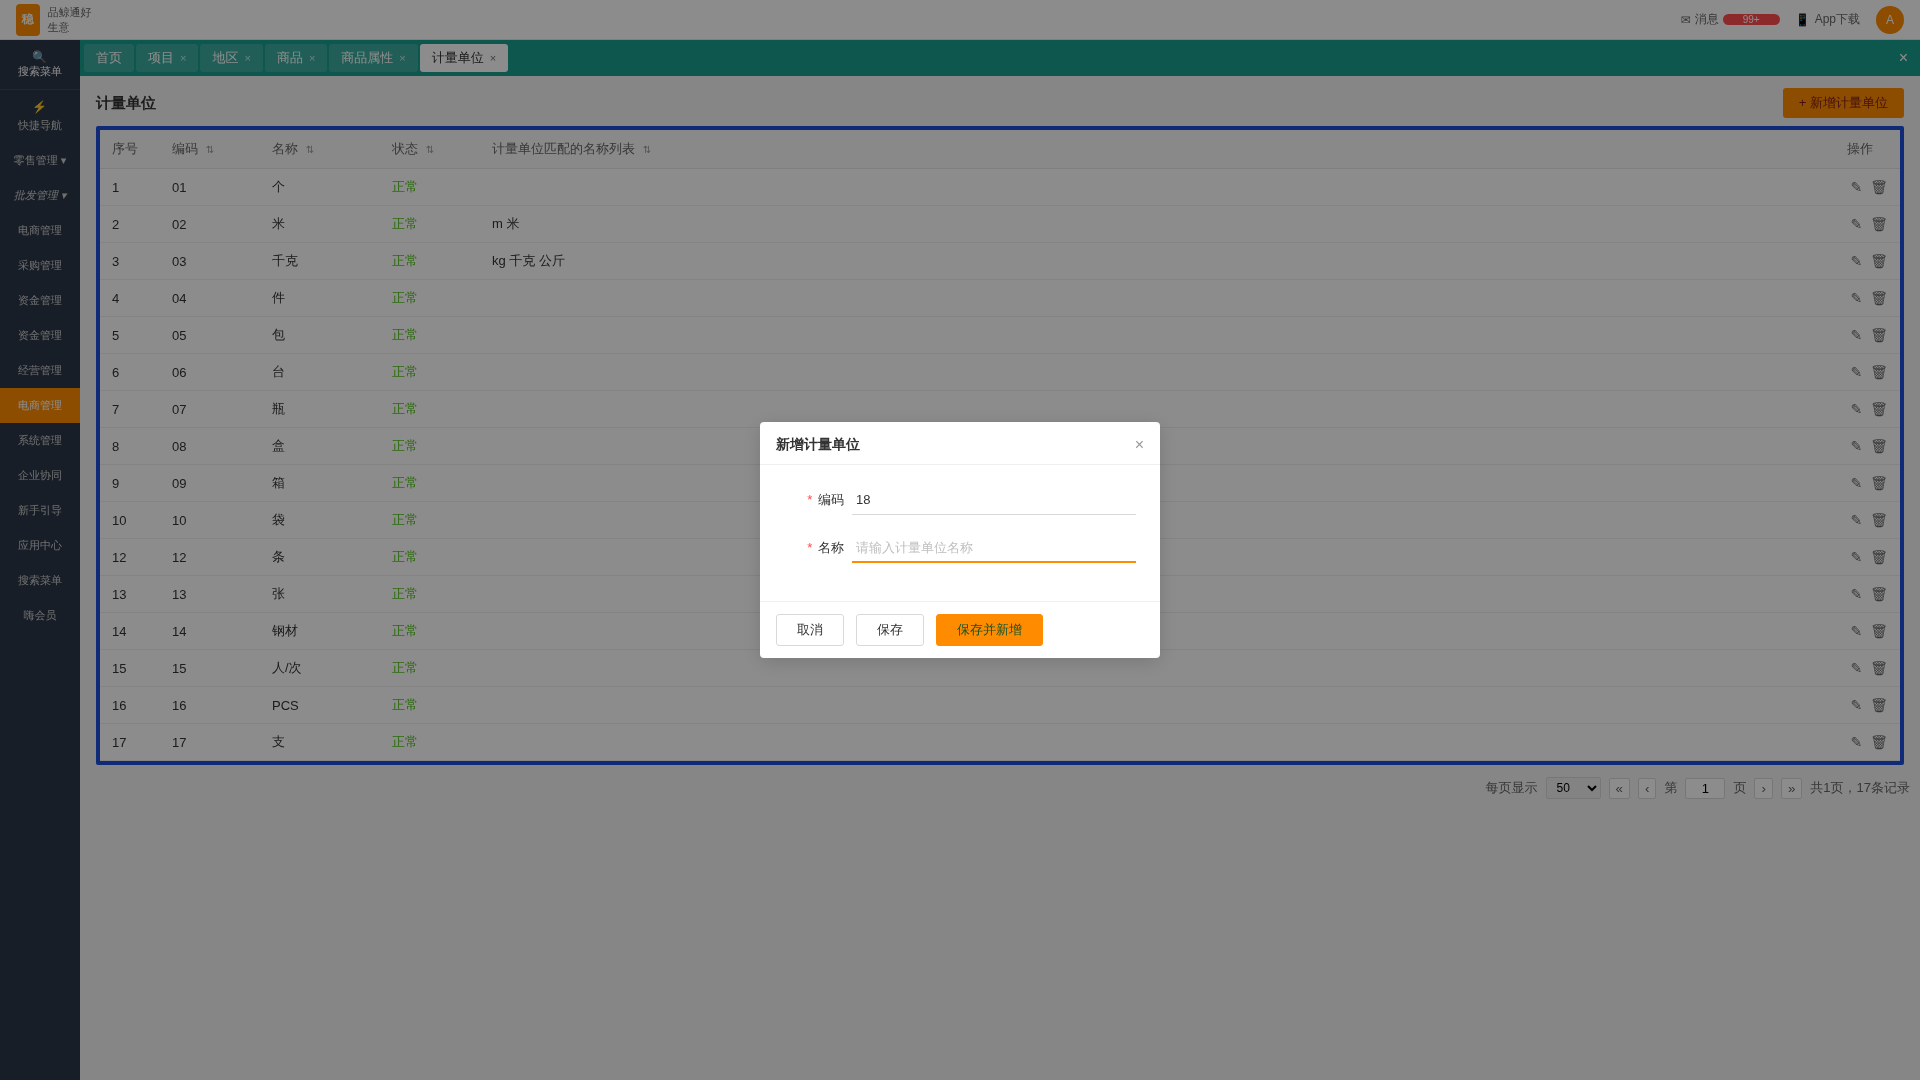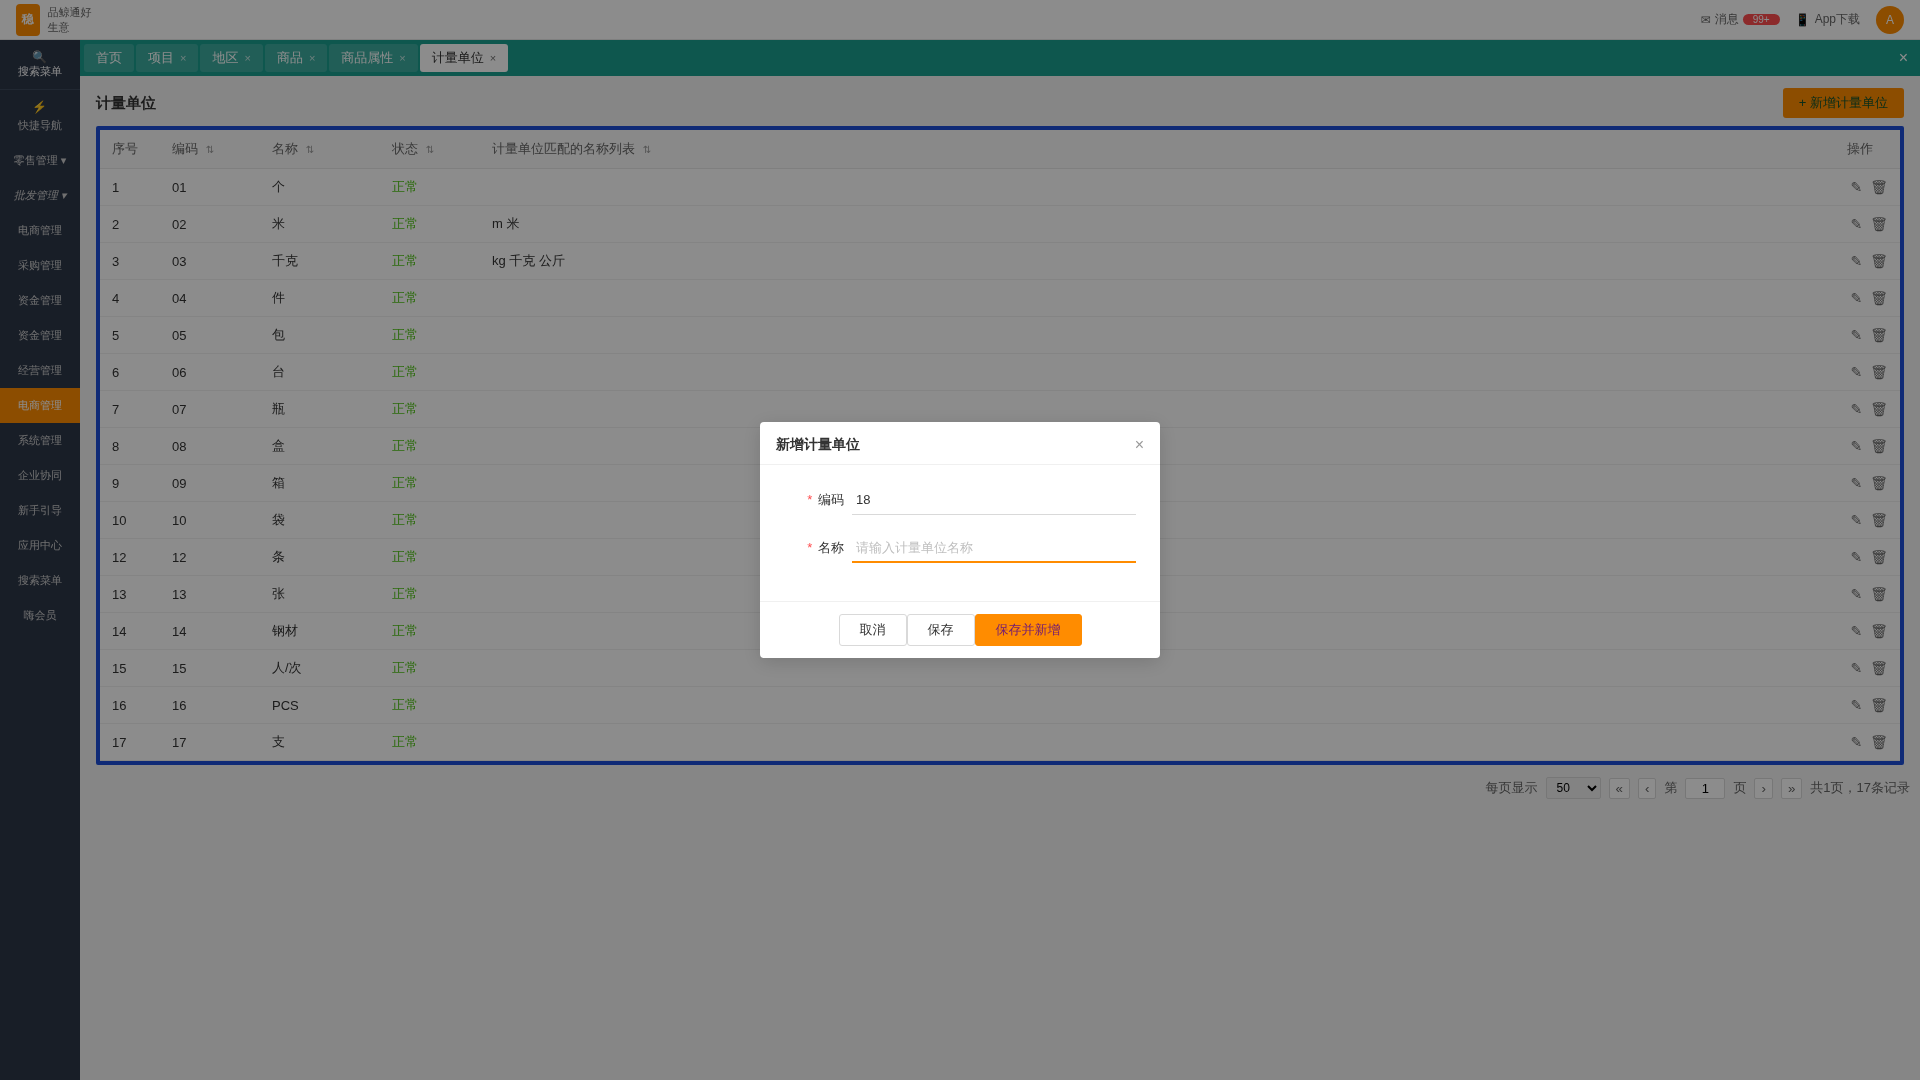--- a/index.html
+++ b/index.html
@@ -38,21 +38,21 @@
     }
     .top-bar-btn {
       display: flex; align-items: center; gap: 4px;
       color: #666; font-size: 12px; cursor: pointer;
     }
     .badge {
       background: #ff4d4f;
       color: white;
       font-size: 10px;
       border-radius: 10px;
-      padding: 0 10px;
+      padding: 0 20px;
       min-width: 16px;
       text-align: center;
     }
     .avatar {
       width: 28px; height: 28px;
       background: #ff8c00;
       border-radius: 50%;
       display: flex; align-items: center; justify-content: center;
       color: white; font-size: 12px;
     }
@@ -148,21 +148,21 @@
       align-items: center;
       justify-content: space-between;
     }
     .page-title {
       font-size: 15px;
       font-weight: 600;
       color: #333;
     }
     .add-btn {
       background: #ff8c00;
-      color: #14532d;
+      color: #7f1d1d;
       border: none;
       padding: 6px 16px;
       border-radius: 3px;
       font-size: 13px;
       cursor: pointer;
     }
 
     
     .table-container {
       margin: 0 16px;
@@ -316,21 +316,22 @@
       border-bottom: 2px solid #ff8c00;
     }
     .form-input::placeholder {
       color: #bfbfbf;
     }
     .modal-footer {
       padding: 12px 16px;
       border-top: 1px solid #f0f0f0;
       display: flex;
       align-items: center;
-      justify-content: center;
+      justify-content: flex-start;
+      gap: 12px;
     }
     .btn-cancel {
       padding: 6px 20px;
       border: 1px solid #d9d9d9;
       background: #fff;
       border-radius: 3px;
       font-size: 13px;
       cursor: pointer;
       color: #333;
     }
@@ -343,21 +344,21 @@
       cursor: pointer;
       color: #333;
     }
     .btn-save-new {
       padding: 6px 20px;
       border: 1px solid #ff8c00;
       background: #ff8c00;
       border-radius: 3px;
       font-size: 13px;
       cursor: pointer;
-      color: #701a75;
+      color: #14532d;
     }
   </style>
 </head>
 <body>
 
 <div class="top-bar">
   <div class="logo-area">
     <div class="logo-icon">
       <span>稳</span>
     </div>

